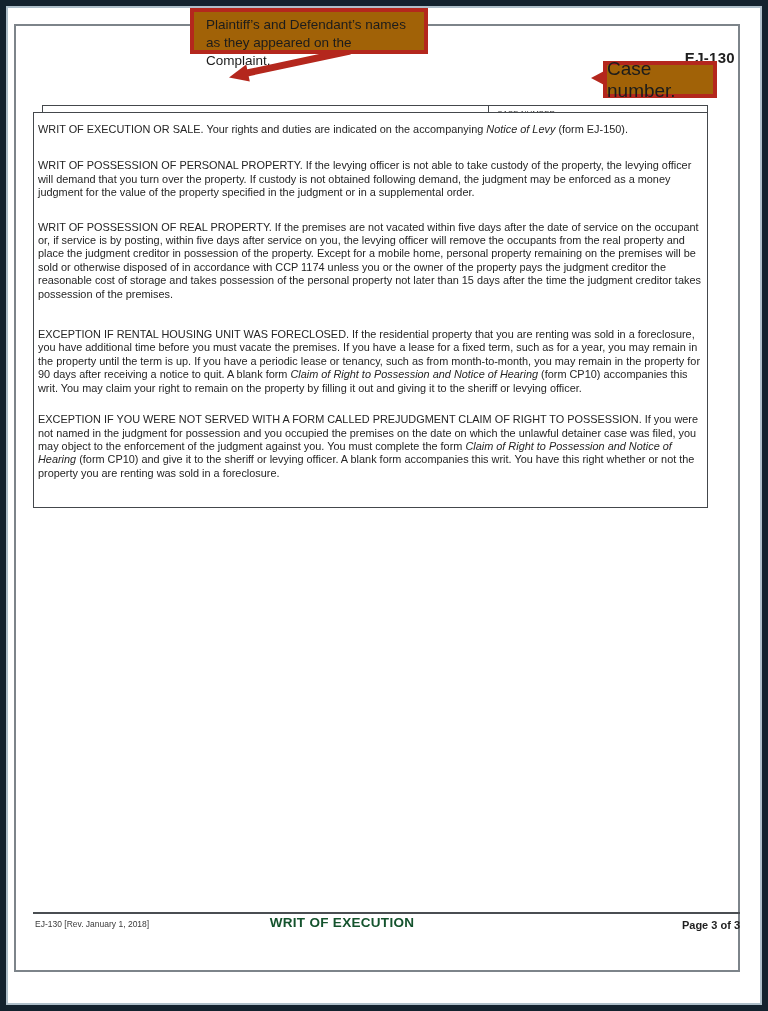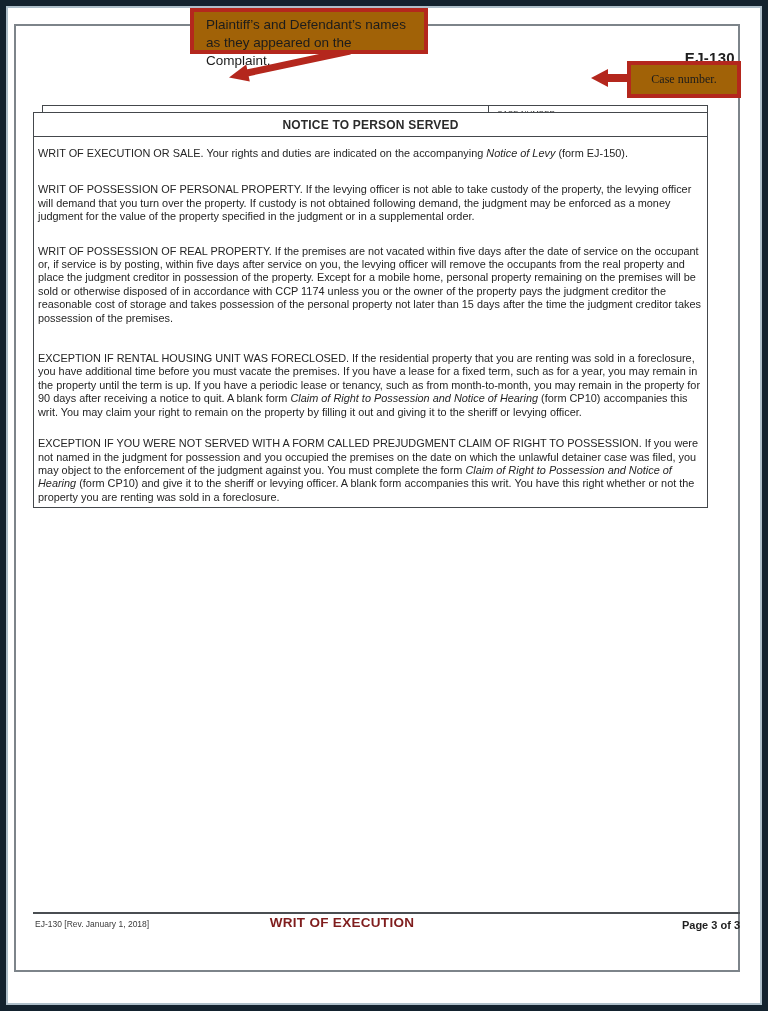--- a/index.html
+++ b/index.html
@@ -79,38 +79,37 @@
   .notice-body p:nth-of-type(5){margin-top:18px;}
   .notice-body i{font-style:italic;}
   
   .footer-line{
     position:absolute;left:33px;top:912px;width:707px;height:0;
     border-top:2px solid #4a4e52;
   }
   .footer-rev{position:absolute;left:35px;top:919px;font-size:8.5px;color:#3a3a3a;}
   .footer-title{
     position:absolute;left:0;top:915px;width:684px;text-align:center;
-    font-size:13.5px;font-weight:bold;letter-spacing:.3px;color:#7f1d1d;
+    font-size:13.5px;font-weight:bold;letter-spacing:.3px;color:#14532d;
   }
   .footer-page{position:absolute;right:28px;top:919px;font-size:11px;font-weight:bold;color:#1f1f1f;}
   
   .callout{
     position:absolute;background:#a16207;border:4px solid var(--accent);
     z-index:5;color:#1c1c1c;
   }
   .callout-names{
     left:190px;top:8px;width:238px;height:46px;
     padding:4px 6px 3px 12px;
     font-size:13.5px;line-height:18px;
   }
   .callout-case{
-    left:627px;top:61px;width:114px;height:37px;
+    left:603px;top:61px;width:114px;height:37px;
     display:flex;align-items:center;justify-content:center;
-    font-size:12px;
-    font-family:Liberation Serif, serif;
+    font-size:19px;
   }
   .arrows{position:absolute;inset:0;z-index:4;pointer-events:none;}
 </style>
 </head>
 <body>
 
 <div class="sheet"></div>
 
 <div class="form-number">EJ-130</div>
 
@@ -123,21 +122,20 @@
     <span class="lbl">Defendant:</span>
     <span class="nm">Doug J. Debtor</span>
   </div>
   <div class="case-cell">
     <div class="case-label">CASE NUMBER:</div>
     <div class="case-value">14-0012345678</div>
   </div>
 </div>
 
 <div class="notice-box">
-  <div class="notice-heading">NOTICE TO PERSON SERVED</div>
   <div class="notice-body">
       <p><span>WRIT OF EXECUTION OR SALE. Your rights and duties are indicated on the accompanying </span><i>Notice of Levy</i><span> (form EJ-150).</span></p>
       <p><span>WRIT OF POSSESSION OF PERSONAL PROPERTY. If the levying officer is not able to take custody of the property, the levying officer will demand that you turn over the property. If custody is not obtained following demand, the judgment may be enforced as a money judgment for the value of the property specified in the judgment or in a supplemental order.</span></p>
       <p><span>WRIT OF POSSESSION OF REAL PROPERTY. If the premises are not vacated within five days after the date of service on the occupant or, if service is by posting, within five days after service on you, the levying officer will remove the occupants from the real property and place the judgment creditor in possession of the property. Except for a mobile home, personal property remaining on the premises will be sold or otherwise disposed of in accordance with CCP 1174 unless you or the owner of the property pays the judgment creditor the reasonable cost of storage and takes possession of the personal property not later than 15 days after the time the judgment creditor takes possession of the premises.</span></p>
       <p><span>EXCEPTION IF RENTAL HOUSING UNIT WAS FORECLOSED. If the residential property that you are renting was sold in a foreclosure, you have additional time before you must vacate the premises. If you have a lease for a fixed term, such as for a year, you may remain in the property until the term is up. If you have a periodic lease or tenancy, such as from month-to-month, you may remain in the property for 90 days after receiving a notice to quit. A blank form </span><i>Claim of Right to Possession and Notice of Hearing</i><span> (form CP10) accompanies this writ. You may claim your right to remain on the property by filling it out and giving it to the sheriff or levying officer.</span></p>
       <p><span>EXCEPTION IF YOU WERE NOT SERVED WITH A FORM CALLED PREJUDGMENT CLAIM OF RIGHT TO POSSESSION. If you were not named in the judgment for possession and you occupied the premises on the date on which the unlawful detainer case was filed, you may object to the enforcement of the judgment against you.  You must complete the form </span><i>Claim of Right to Possession and Notice of Hearing</i><span> (form CP10) and give it to the sheriff or levying officer. A blank form accompanies this writ. You have this right whether or not the property you are renting was sold in a foreclosure.</span></p>
     </div>
 </div>
 
 <div class="footer-line"></div>

